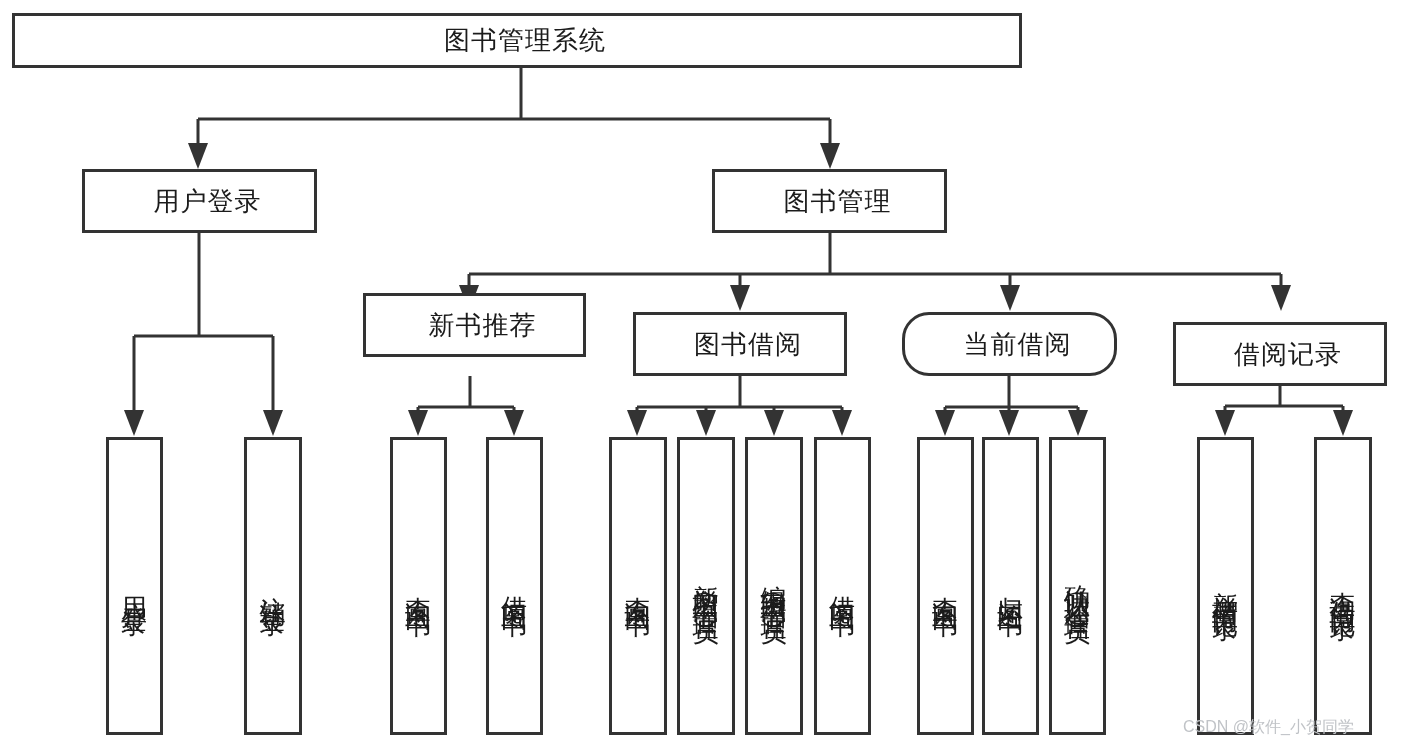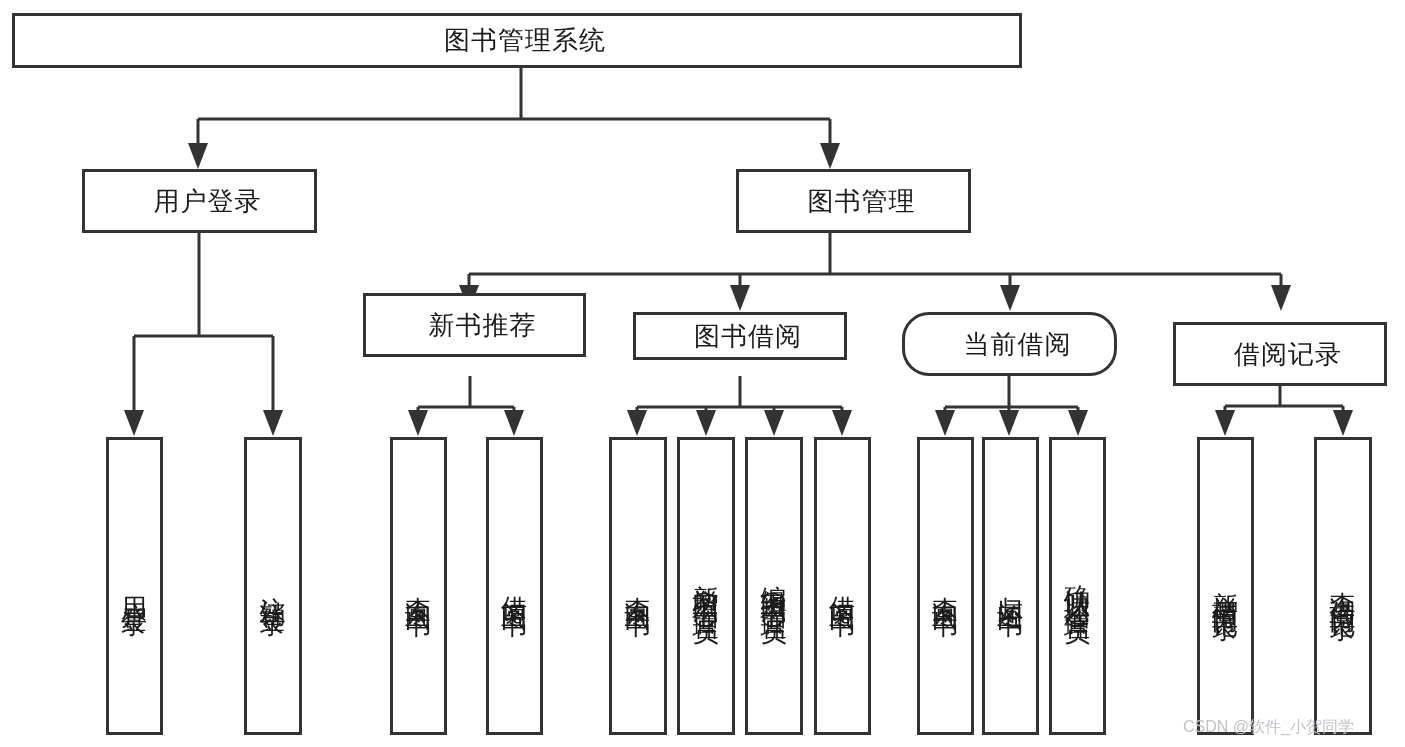--- a/index.html
+++ b/index.html
@@ -100,28 +100,28 @@
     <polygon points="1333,410 1353,410 1343,436"></polygon>
   </svg>
 
   <div class="node" style="left:12px;top:13px;width:1010px;height:55px;">
     <span>图书管理系统</span>
   </div>
 
   <div class="node" style="left:82px;top:169px;width:235px;height:64px;">
     <span>用户登录</span>
   </div>
-  <div class="node" style="left:712px;top:169px;width:235px;height:64px;margin-left:24px;">
+  <div class="node" style="left:712px;top:169px;width:235px;height:64px;">
     <span>图书管理</span>
   </div>
 
   <div class="node" style="left:363px;top:293px;width:223px;height:64px;">
     <span>新书推荐</span>
   </div>
-  <div class="node" style="left:633px;top:312px;width:214px;height:48px;">
+  <div class="node" style="left:633px;top:312px;width:214px;height:64px;">
     <span>图书借阅</span>
   </div>
   <div class="node" style="left:902px;top:312px;width:215px;height:64px;border-radius:27px;">
     <span>当前借阅</span>
   </div>
   <div class="node" style="left:1173px;top:312px;width:214px;height:64px;margin-top:10px;">
     <span>借阅记录</span>
   </div>
 
   <div class="leaf" style="left:106px;width:57px;">

